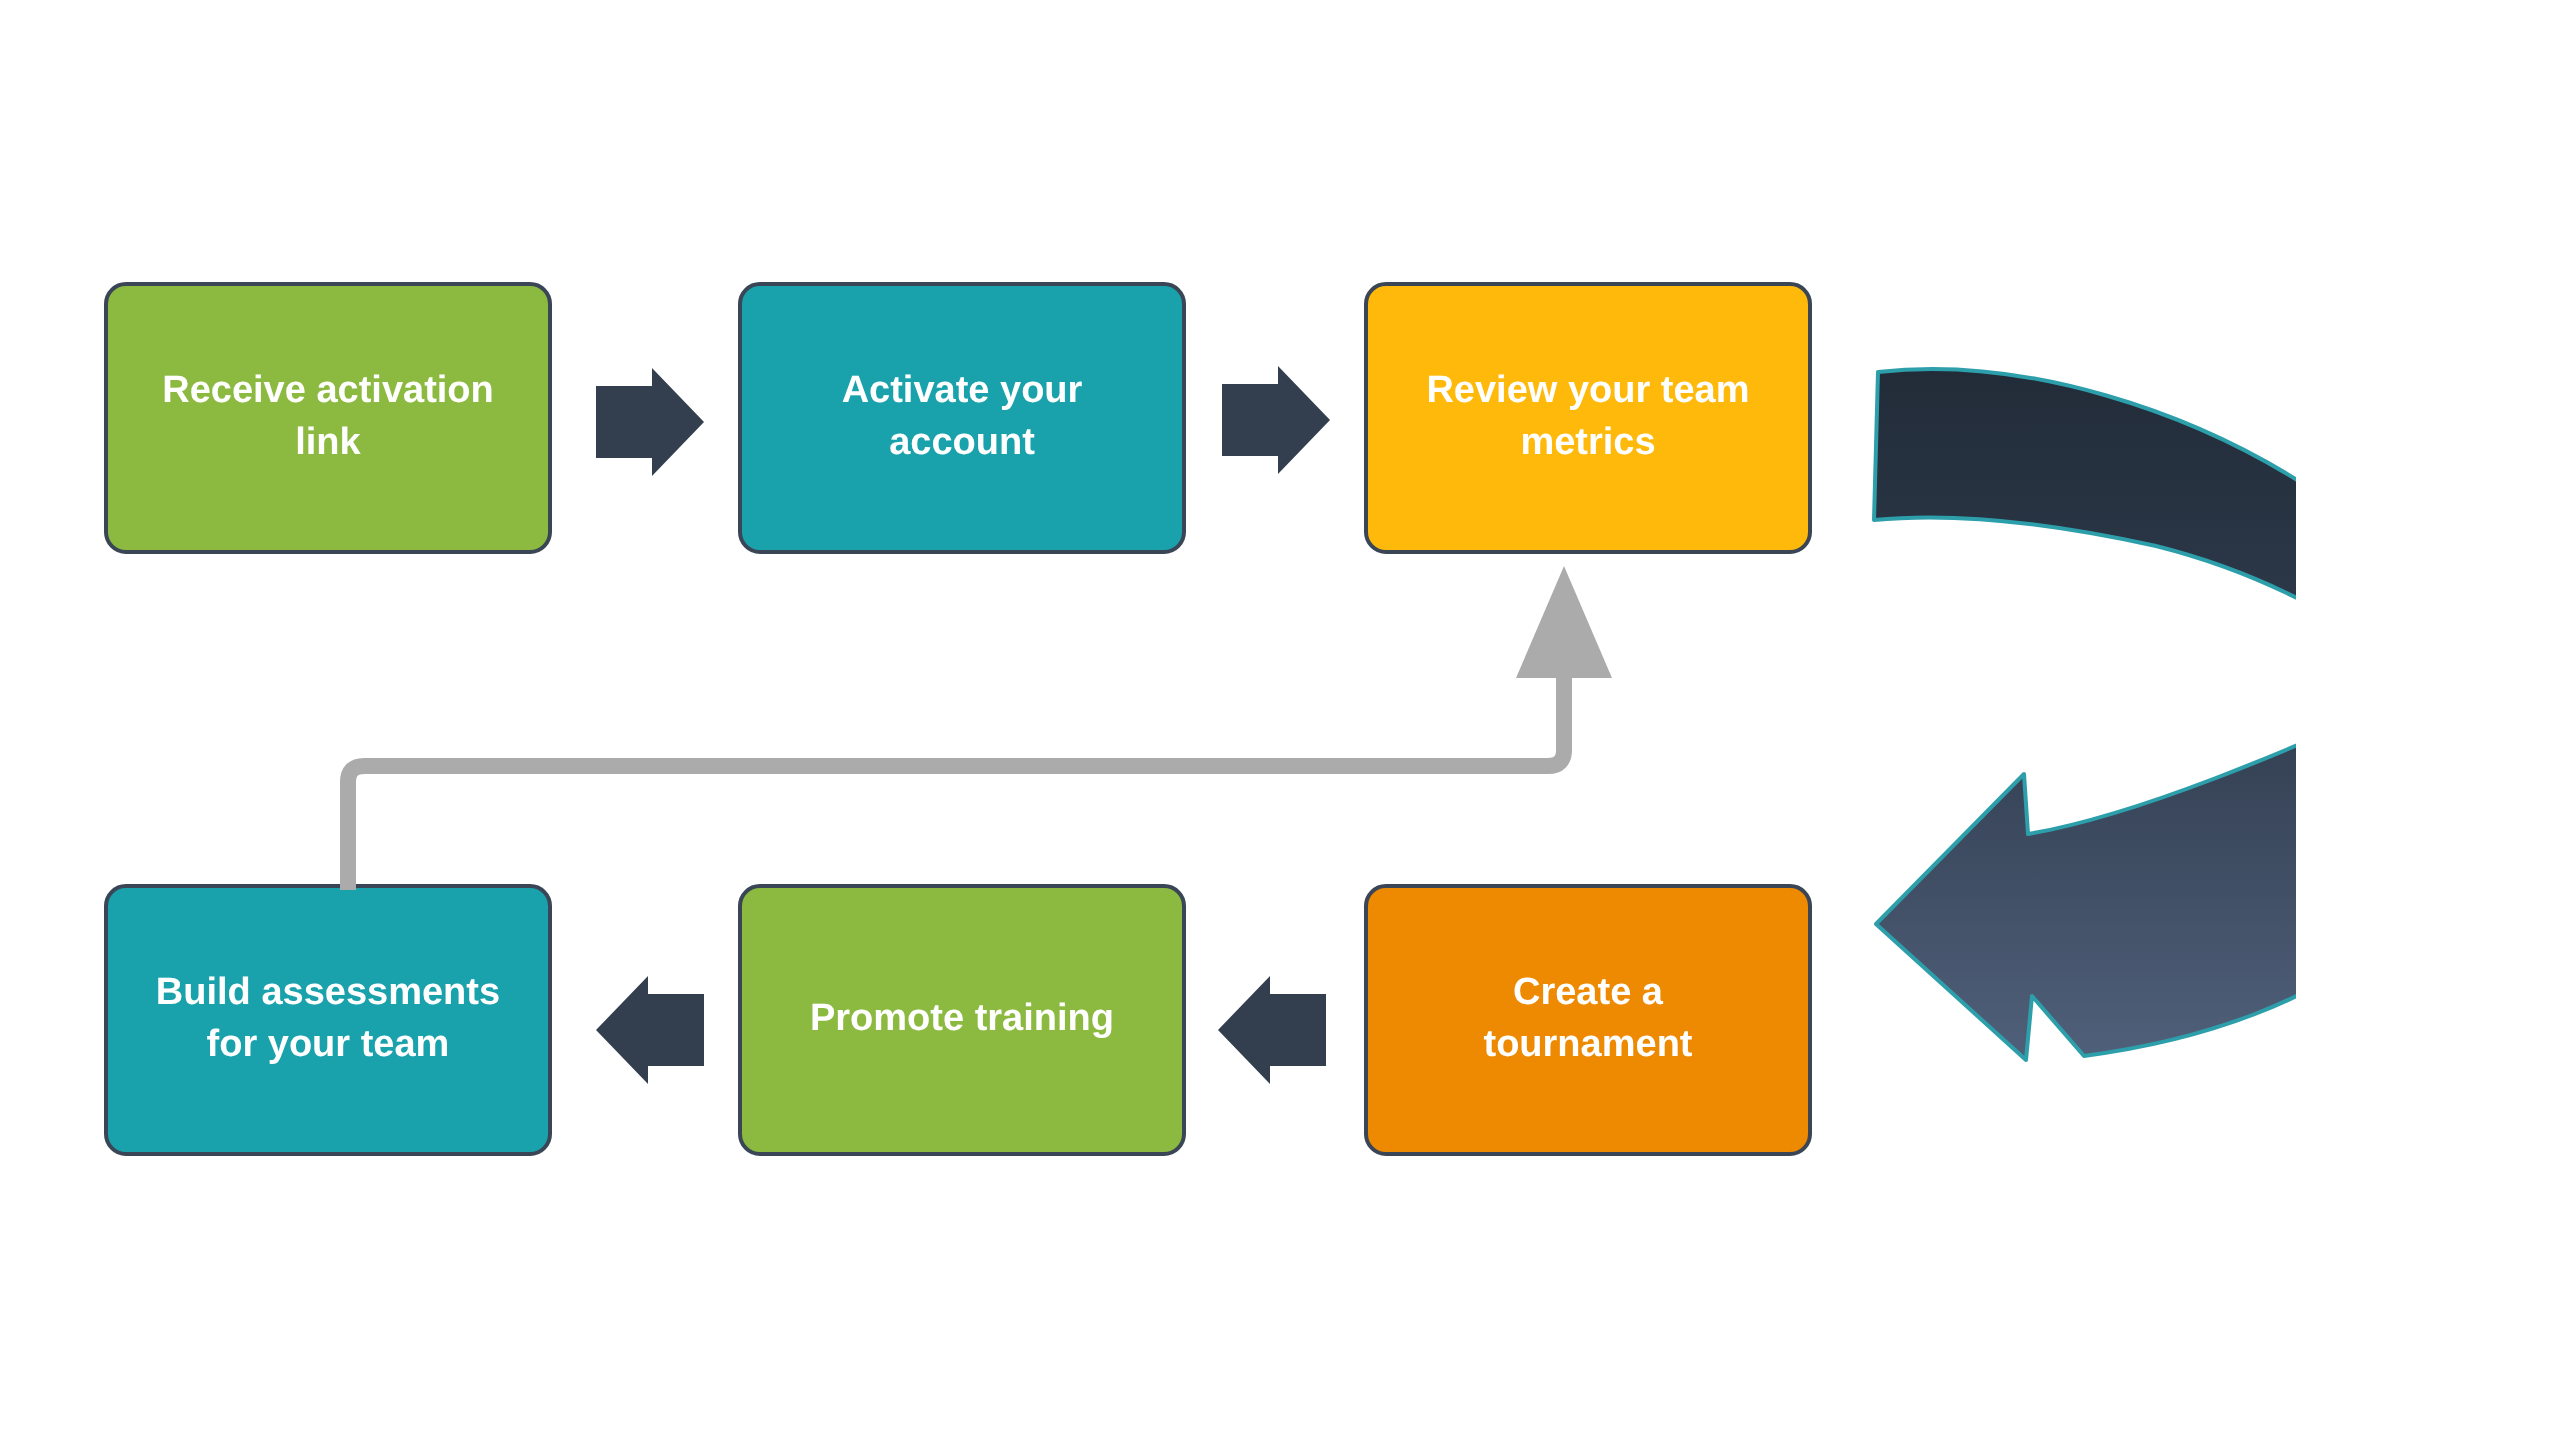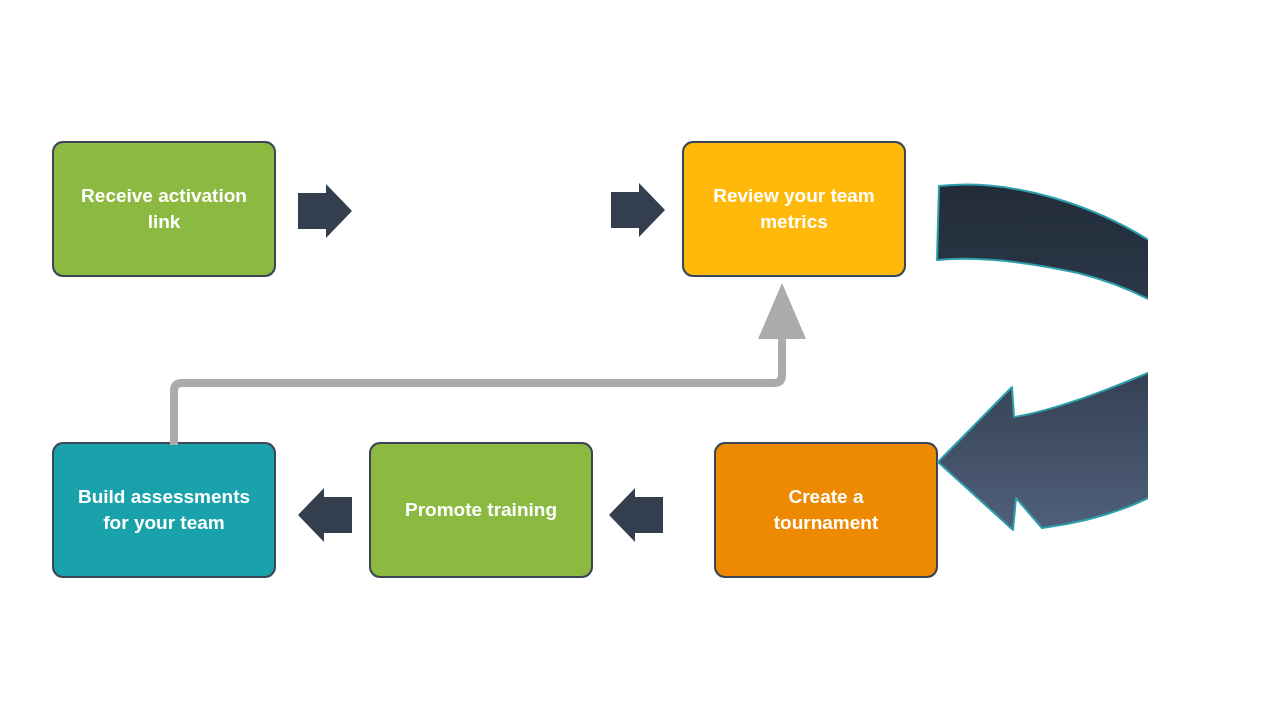--- a/index.html
+++ b/index.html
@@ -26,32 +26,35 @@
     font-size: 19px;
     font-weight: bold;
     line-height: 1.38;
     padding: 0 18px;
   }
   .pos-1 { left: 52px;  top: 141px; }
   .pos-2 { left: 369px; top: 141px; }
   .pos-3 { left: 682px; top: 141px; }
   .pos-4 { left: 52px;  top: 442px; }
   .pos-5 { left: 369px; top: 442px; text-align: center; }
-  .pos-6 { left: 682px; top: 442px; margin-left: 32px; }
+  .pos-6 { left: 682px; top: 442px; }
   .abs { position: absolute; }
 </style>
 </head>
 <body>
 
 <div class="canvas">
 
   <div class="flow-box pos-1" style="background-color: rgb(140, 186, 65); border-color: rgb(58, 70, 86); color: rgb(255, 255, 255);">
     <span>Receive activation link</span>
   </div>
 
+  <div class="flow-box pos-2" style="background-color: rgb(26, 162, 172); border-color: rgb(58, 70, 86); color: rgb(255, 255, 255);">
+    <span>Activate your account</span>
+  </div>
 
   <div class="flow-box pos-3" style="background-color: rgb(255, 185, 10); border-color: rgb(58, 70, 86); color: rgb(255, 255, 255);">
     <span>Review your team metrics</span>
   </div>
 
   <div class="flow-box pos-4" style="background-color: rgb(26, 162, 172); border-color: rgb(58, 70, 86); color: rgb(255, 255, 255);">
     <span>Build assessments for your team</span>
   </div>
 
   <div class="flow-box pos-5" style="background-color: rgb(140, 186, 65); border-color: rgb(58, 70, 86); color: rgb(255, 255, 255);">

